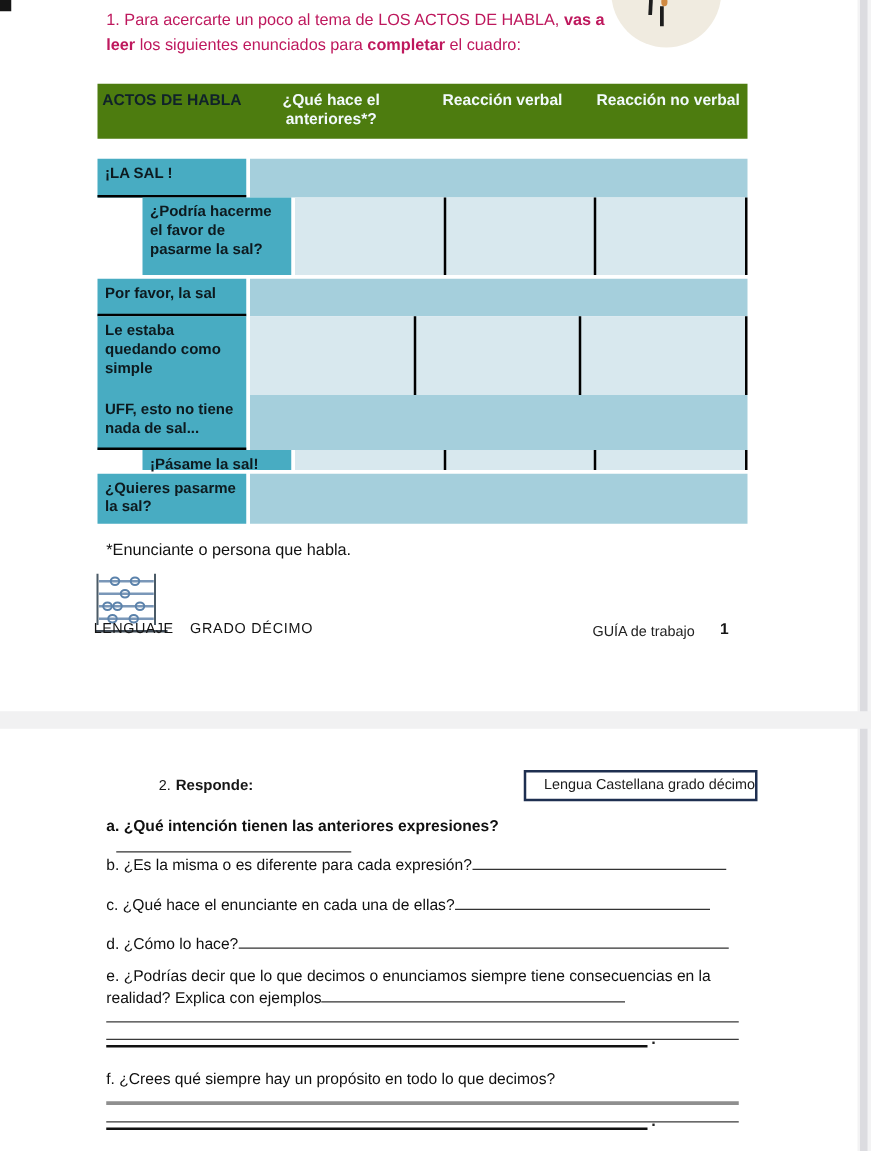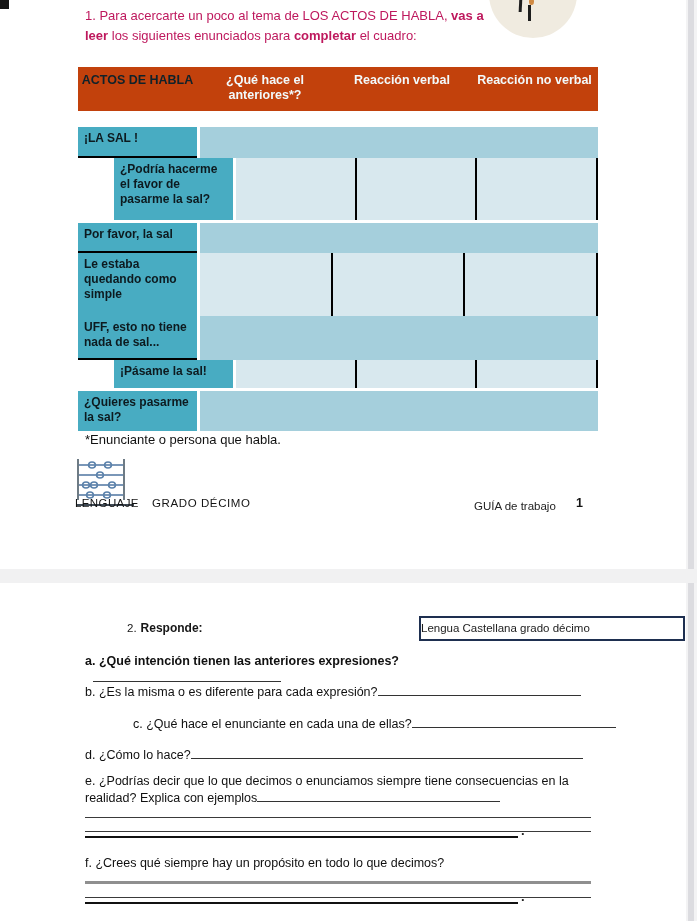--- a/index.html
+++ b/index.html
@@ -21,21 +21,21 @@
   .deco-circle{position:absolute;left:489px;top:-50px;width:88px;height:88px;border-radius:50%;background:#f0ebe0;}
   .deco-circle .m1{position:absolute;left:30px;top:48px;width:3px;height:14px;background:#1d1d1d;transform:rotate(3deg);}
   .deco-circle .m2{position:absolute;left:39px;top:55px;width:3px;height:16px;background:#1d1d1d;}
   .deco-circle .dot{position:absolute;left:40px;top:48px;width:5px;height:7px;border-radius:50%;background:#d08a43;}
 
   .intro{position:absolute;left:85px;top:6px;width:420px;margin:0;font-size:13px;line-height:20px;color:#be185d;}
   .intro b{font-weight:bold;}
 
   
   .table{position:absolute;left:78px;top:67px;width:520px;}
-  .thead{display:flex;width:520px;height:44px;background:#c2410c;}
+  .thead{display:flex;width:520px;height:44px;background:#4d7c0f;}
   .th{font-weight:bold;font-size:12.5px;line-height:15px;text-align:center;padding-top:6px;color:#f2fafc;}
   .th0{width:119px;color:#10222a;}
   .th1{width:136px;}
   .th2{width:138px;}
   .th3{width:127px;}
   .tbody{margin-top:16px;}
   .trow{display:flex;column-gap:3px;width:520px;}
   .mb3{margin-bottom:3px;padding-left:36px;}
   .tlabel{flex:none;width:119px;background:#48ACC2;color:#0d1a1f;font-weight:bold;
           font-size:12px;line-height:15px;padding:4px 3px 0 6px;}
@@ -51,29 +51,29 @@
   .logo-strike{position:absolute;left:76px;top:504px;width:58px;height:2px;background:#3f4a55;}
   .footer-text{position:absolute;font-size:11.5px;color:#141414;}
   .ft-subject{left:75px;top:497px;letter-spacing:.4px;}
   .ft-grade{left:152px;top:497px;letter-spacing:.6px;}
   .ft-guide{left:474px;top:500px;color:#222;}
   .ft-num{left:576px;top:496px;font-size:12.5px;font-weight:bold;}
 
   .page-gap{position:absolute;left:0;top:569px;width:697px;height:14px;background:#f1f1f2;}
 
   
-  .badge-box{position:absolute;left:419px;top:616px;width:266px;height:25px;
+  .badge-box{position:absolute;left:419px;top:616px;width:187px;height:25px;
              border:2.5px solid #1E2F50;background:#fff;
-             font-size:11.5px;line-height:20px;text-align:left;color:#1c1c1c;}
+             font-size:11.5px;line-height:20px;text-align:right;color:#1c1c1c;}
   .responde{position:absolute;left:127px;top:621px;font-size:11.5px;}
   .responde .num{font-weight:normal;margin-right:4px;}
   .responde .ttl{font-weight:bold;font-size:12px;}
 
   .question{position:absolute;left:85px;width:510px;margin:0;font-size:12.5px;line-height:17px;color:#101010;}
-  .q-a{top:653px;font-weight:bold;} .q-b{top:684px;} .q-c{top:716px;margin-left:48px;} .q-d{top:747px;}
+  .q-a{top:653px;font-weight:bold;} .q-b{top:684px;} .q-c{top:716px;} .q-d{top:747px;}
   .q-e{top:773px;width:506px;} .q-f{top:855px;}
   .ansline{display:inline-block;height:11px;border-bottom:1.5px solid #333;}
 
   .hline{position:absolute;left:85px;height:0;border-top:1.5px solid #3a3a3a;}
   .hl-e1{top:817px;width:506px;}
   .hl-e2{top:831px;width:506px;}
   .hl-e3{top:836px;width:433px;border-top-width:2px;border-top-color:#111;}
   .hl-fg{top:881px;width:506px;border-top:3px solid #8f8f8f;}
   .hl-f1{top:897px;width:506px;}
   .hl-f2{top:902px;width:433px;border-top-width:2px;border-top-color:#111;}
@@ -137,21 +137,21 @@
             <div class="tcell"></div>
             <div class="tcell"></div>
           </div>
         </div>
 
         <div class="trow" style="height:44px">
           <div class="tlabel bb">UFF, esto no tiene nada de sal...</div>
           <div class="tband"></div>
         </div>
 
-        <div class="trow mb3" style="height:28px">
+        <div class="trow mb3" style="height:16px">
           <div class="tlabel">¡Pásame la sal!</div>
           <div class="tcells">
             <div class="tcell"></div>
             <div class="tcell"></div>
             <div class="tcell"></div>
           </div>
         </div>
 
         <div class="trow" style="height:40px">
           <div class="tlabel">¿Quieres pasarme la sal?</div>

